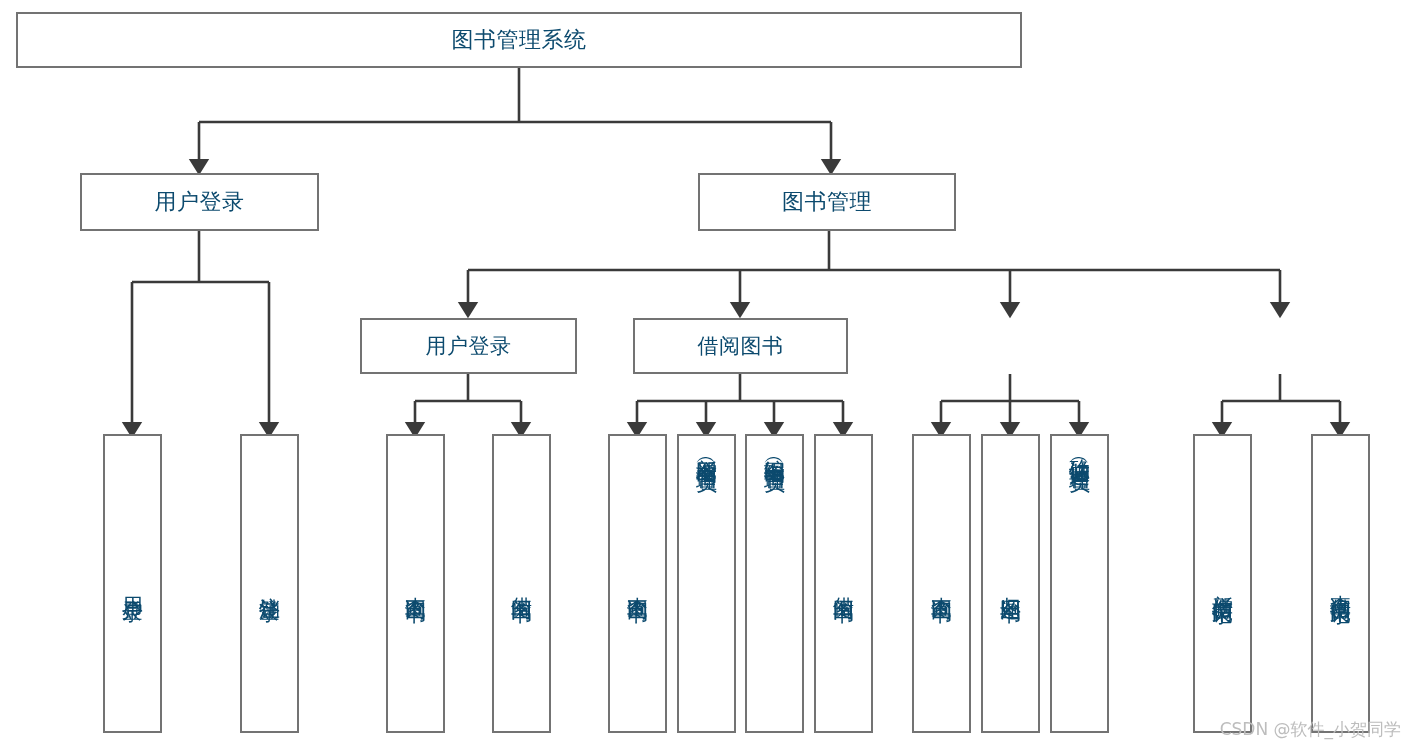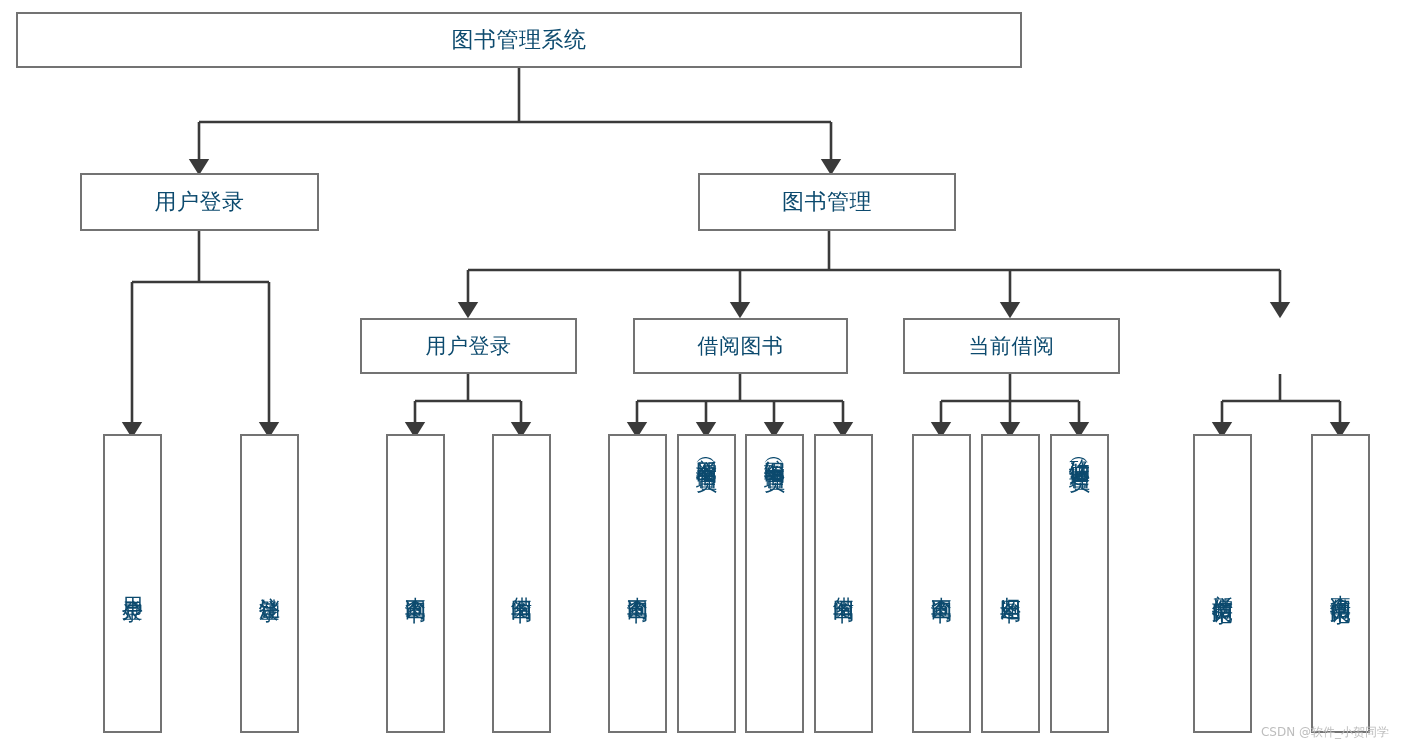--- a/index.html
+++ b/index.html
@@ -57,23 +57,23 @@
     line-height: 1.05;
     letter-spacing: 2px;
     white-space: nowrap;
   }
   .node.leaf.center-text {
     align-items: center;
     padding-top: 0;
   }
   #watermark {
     position: absolute;
-    right: 16px;
+    right: 4px;
     bottom: 6px;
-    font-size: 12px;
+    font-size: 17px;
     color: #bdbdbd;
     white-space: nowrap;
     user-select: none;
   }
 </style>
 </head>
 <body>
 
 <div id="diagram-canvas">
 
@@ -140,23 +140,20 @@
   </div>
 
   <div class="node level2" style="left:360px; top:318px; width:217px; height:56px;">
     <span class="node-label">用户登录</span>
   </div>
 
   <div class="node level2" style="left:633px; top:318px; width:215px; height:56px;">
     <span class="node-label">借阅图书</span>
   </div>
 
-  <div class="node level2" style="left:903px; top:318px; width:217px; height:56px;">
-    <span class="node-label">当前借阅</span>
-  </div>
 
 
   <div class="node leaf center-text" style="left:103px; top:434px; width:59px; height:299px;">
     <span class="node-label">用户登录</span>
   </div>
 
   <div class="node leaf center-text" style="left:240px; top:434px; width:59px; height:299px;">
     <span class="node-label">注销登录</span>
   </div>
 

